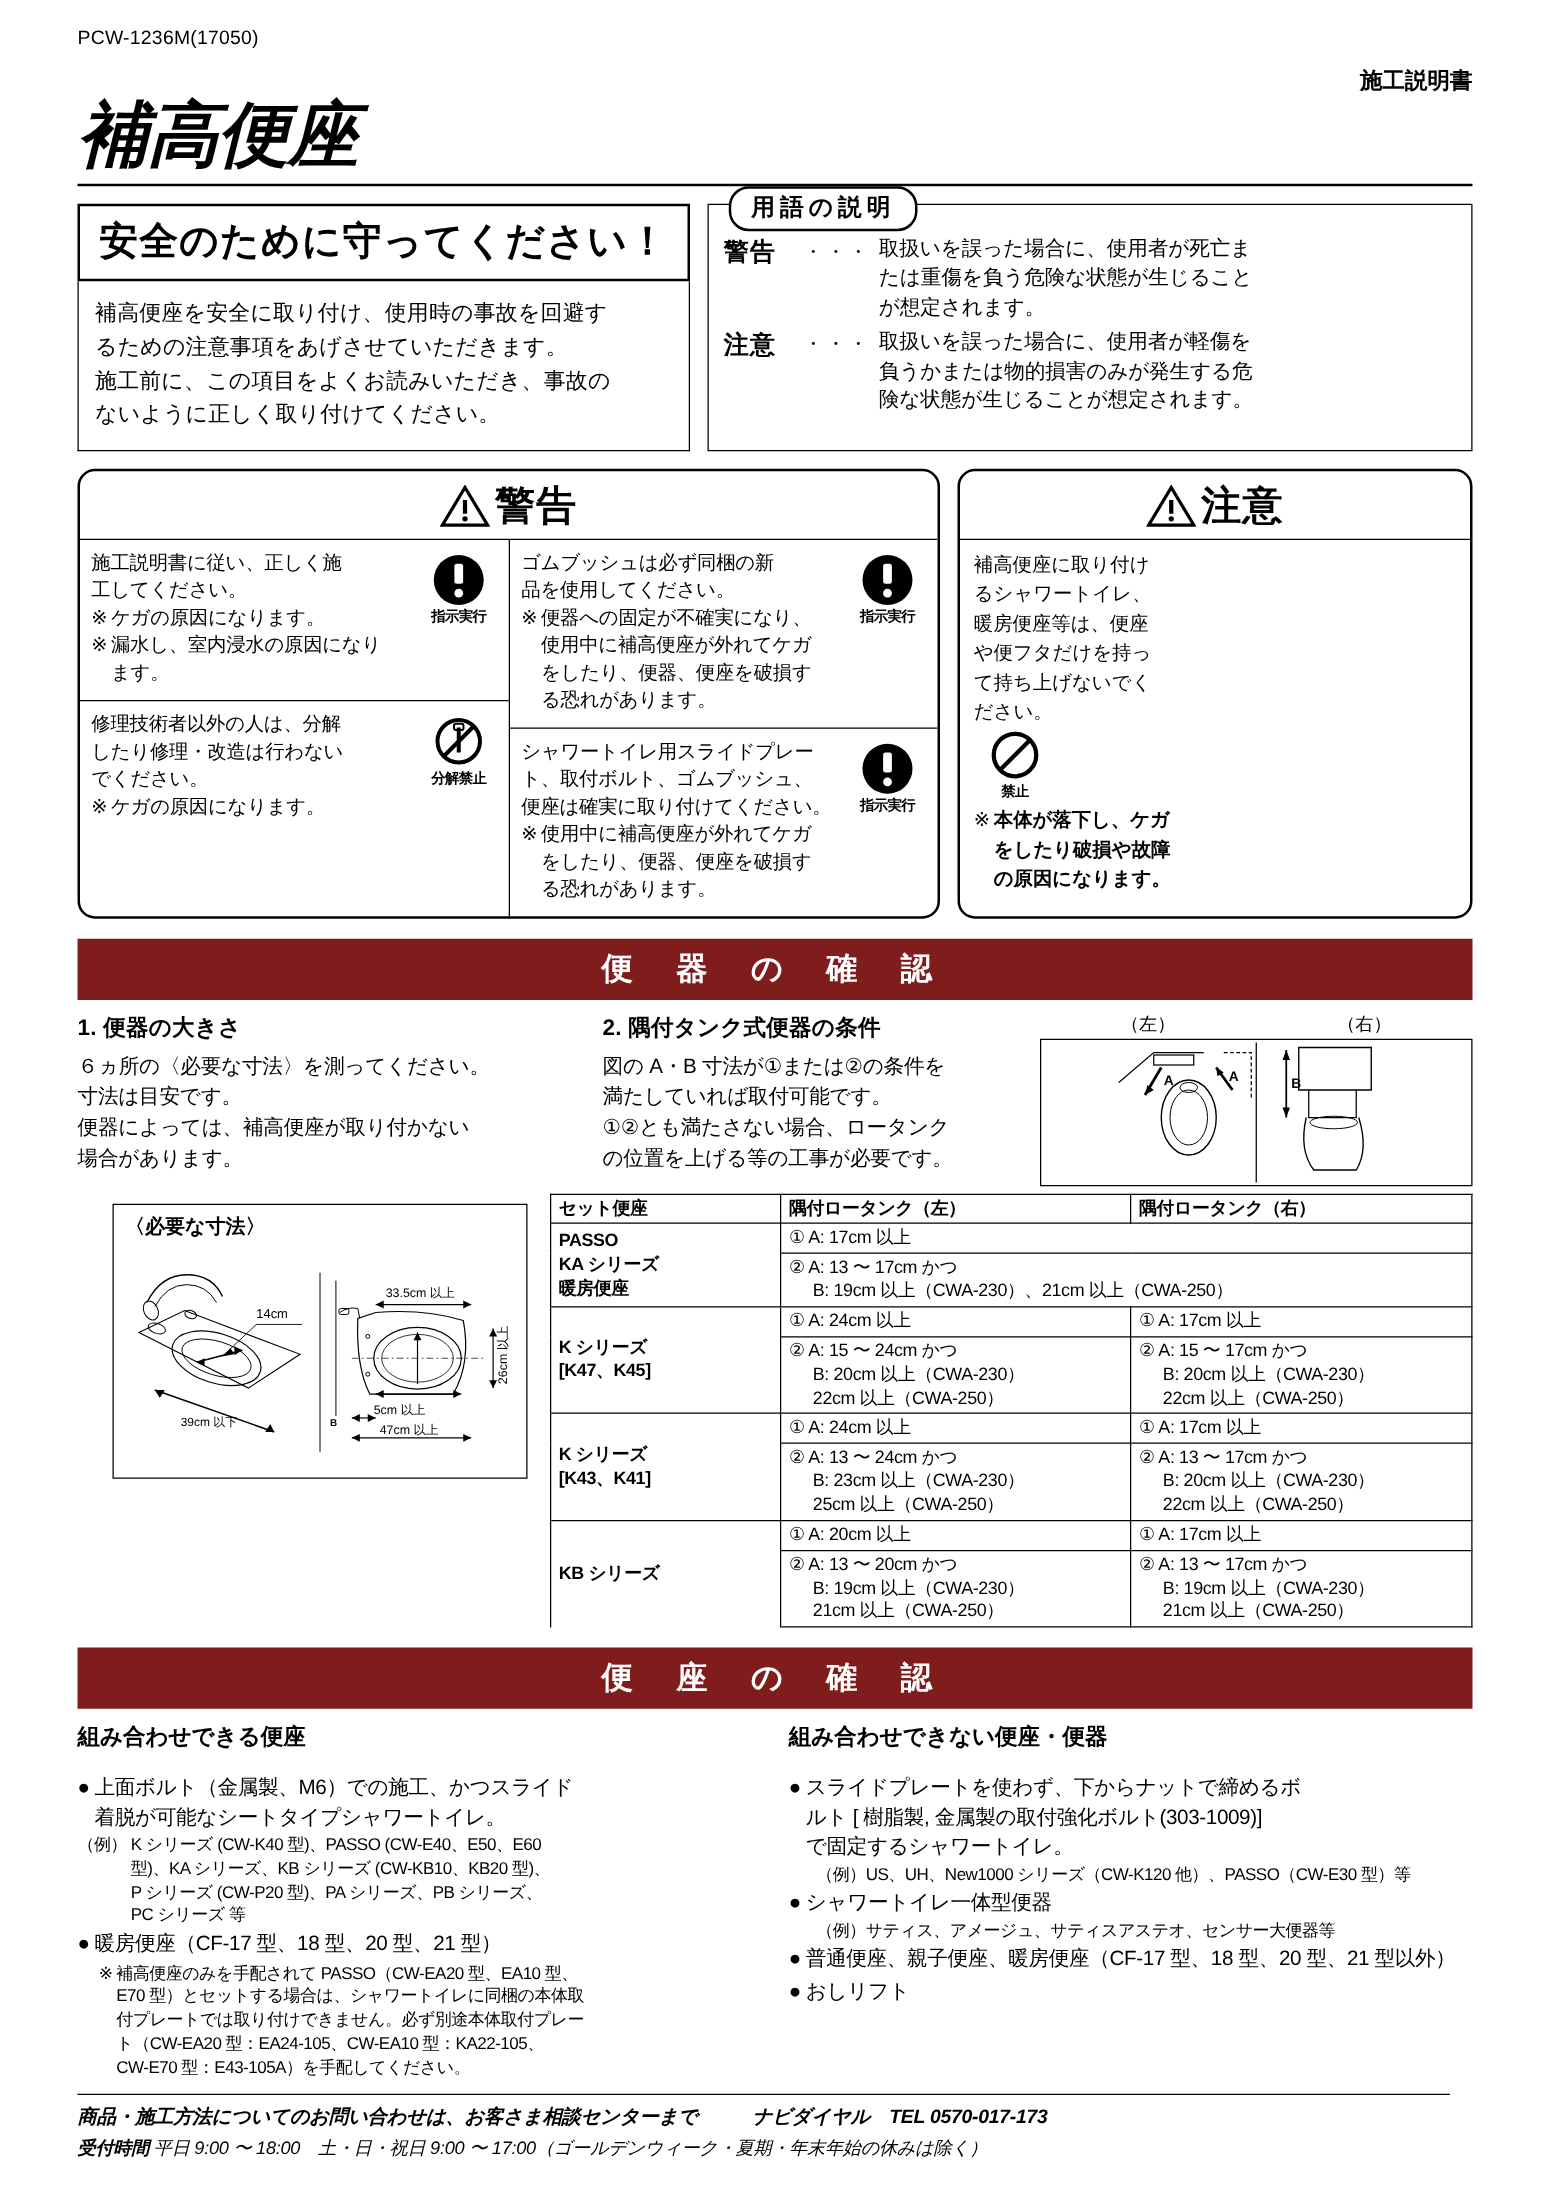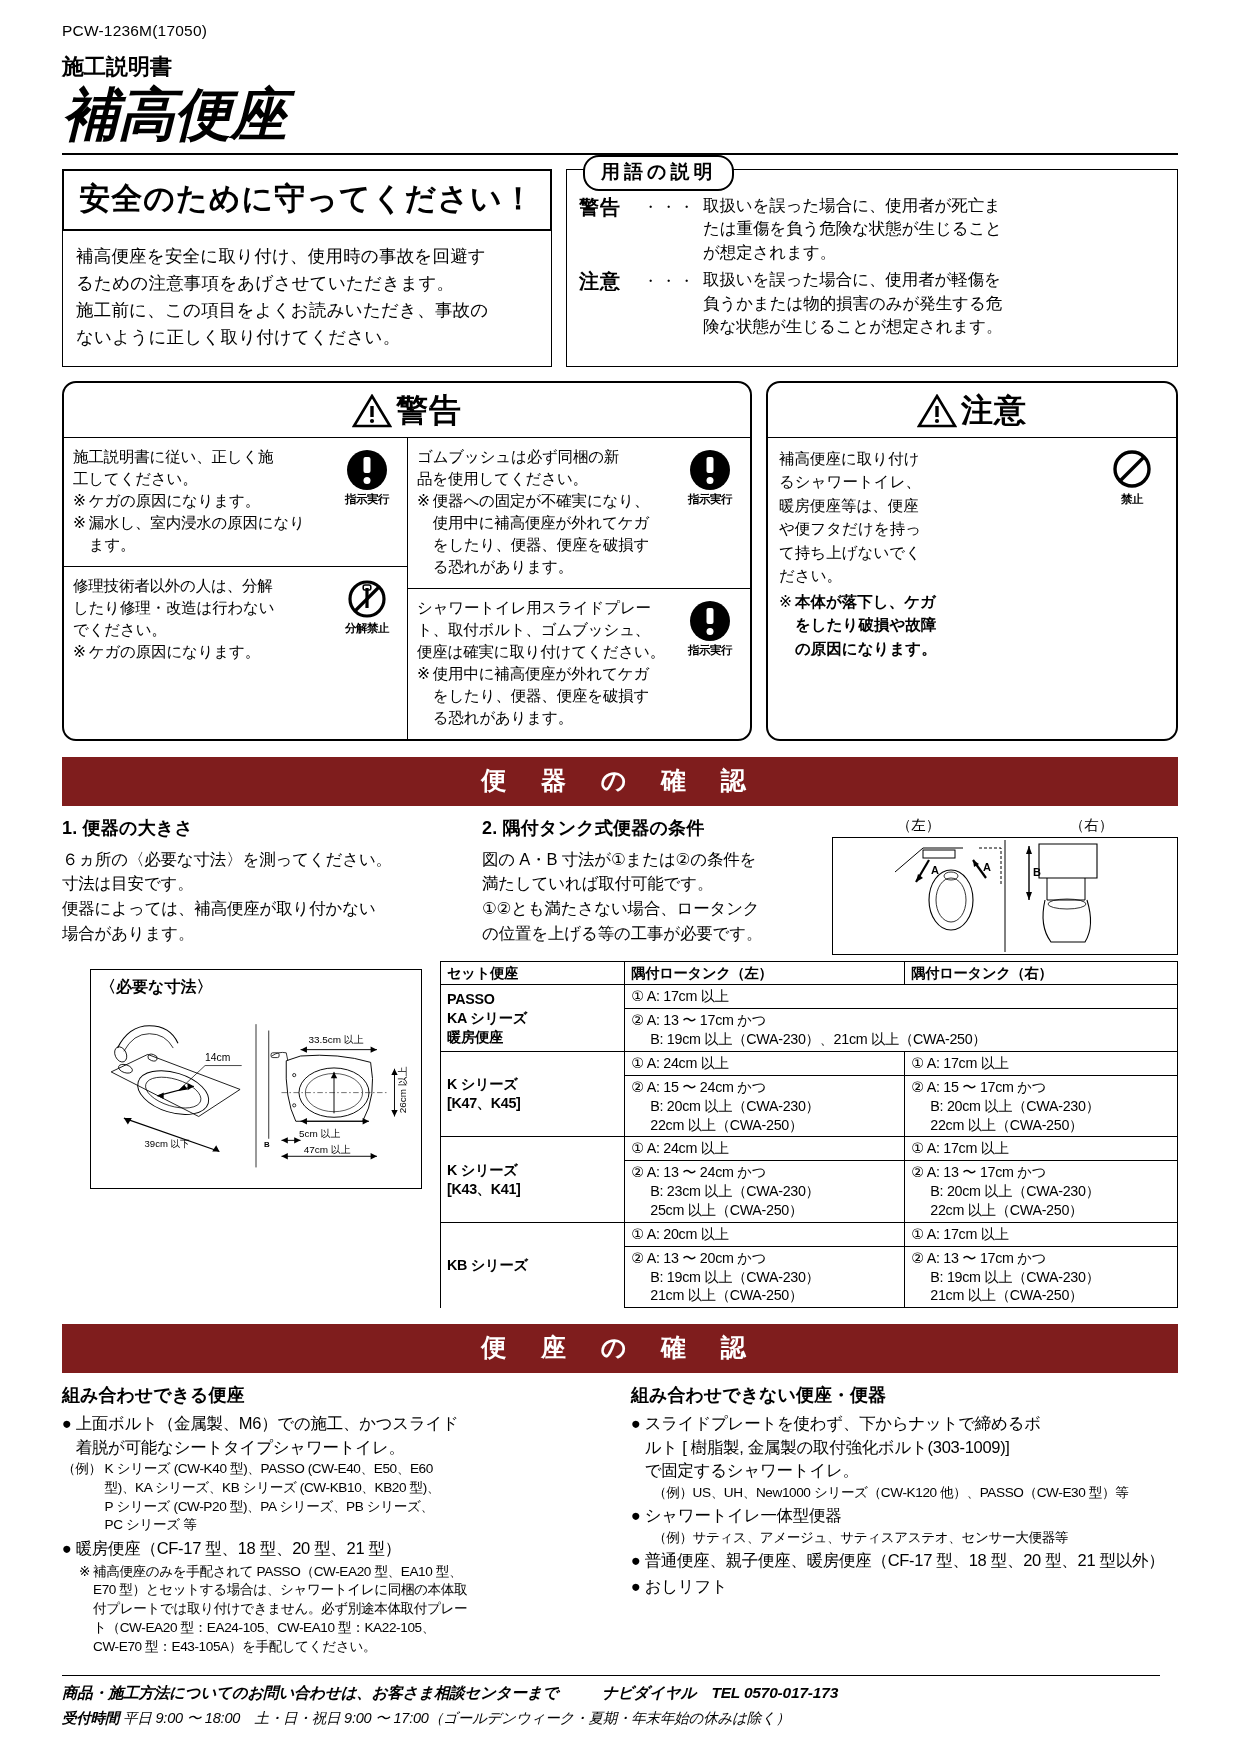--- a/index.html
+++ b/index.html
@@ -8,21 +8,21 @@
     background: #ffffff;
     font-family: "Liberation Sans", "DejaVu Sans", sans-serif;
     color: #000;
     position: relative;
     overflow: hidden;
   }
   .page { padding: 22px 62px 0 62px; position: relative; height: 100%; }
 
   
   .doc-code { font-size: 15.5px; letter-spacing: .2px; margin-bottom: 12px; }
-  .doc-kind { font-size: 22px; font-weight: 700; margin-bottom: 4px; }
+  .doc-kind { font-size: 18px; font-weight: 700; margin-bottom: 4px; text-align: right; }
   .title-row { display: flex; align-items: flex-end; gap: 32px; }
   .big-title {
     font-size: 57px; font-weight: 900; letter-spacing: -1px;
     line-height: 1.0; font-family: "DejaVu Sans", sans-serif; font-style: italic;
   }
   .model-lines { padding-bottom: 6px; }
   .model-line { font-size: 23px; font-weight: 700; letter-spacing: .5px; line-height: 1.38; white-space: nowrap;}
   .model-line .sub { font-size: 15px; font-weight: 500; }
   .hr-thick { border: 0; border-top: 2.5px solid #000; margin: 10px 0 14px 0; }
 
@@ -84,21 +84,21 @@
     width: 7px; height: 7px; background: #fff; border-radius: 50%;
   }
   .ic-ban {
     width: 40px; height: 40px; margin: 0 auto 2px auto; position: relative;
   }
   .ic-label { font-size: 11.5px; font-weight: 700; letter-spacing: -.5px; }
   .caution-body { padding: 9px 11px 10px 11px; font-size: 15.5px; line-height: 1.52; }
   .caution-body .note { display: flex; gap: 3px; margin-top: 2px;}
   .caution-body .note .mk { flex: none; }
   .caution-body b { font-weight: 700; }
-  .caution-inner { display: flex; }
+  .caution-inner { display: flex; flex-direction: column; }
   .caution-icon { width: 66px; flex: none; text-align: center; padding-top: 2px; }
 
   
   .sec-bar {
     background: #7f1d1d; color: #fff; text-align: center;
     font-size: 25px; font-weight: 900; letter-spacing: 13px;
     padding: 7px 0 9px 0; margin: 16px 0 10px 0;
     font-family: "DejaVu Sans", sans-serif;
   }
 
@@ -122,21 +122,21 @@
     font-size: 14.3px; line-height: 1.32; letter-spacing: -.3px;
   }
   table.spec th { font-weight: 700; text-align: left; }
   table.spec td.name { font-weight: 700; }
   .nb { border-bottom: 0 !important; }
   .ind { padding-left: 19px; display: block; }
 
   
   .sc-cols { display: flex; gap: 22px; }
   .sc-col { width: 50%; }
-  .sc-h { font-size: 18px; font-weight: 900; margin-bottom: 5px; }
+  .sc-h { font-size: 18px; font-weight: 900; margin-bottom: 18px; }
   .bullet { display: flex; gap: 4px; font-size: 16.5px; line-height: 1.42; margin-top: 2px; letter-spacing: -.3px;}
   .bullet .dot { flex: none; }
   .ex { font-size: 13.6px; line-height: 1.38; letter-spacing: -.4px; display: flex; gap: 3px; margin-top: 1px;}
   .ex .lab { flex: none; }
   .ex2 { font-size: 13.6px; line-height: 1.38; letter-spacing: -.4px; padding-left: 22px; margin-top: 1px;}
   .note-s { font-size: 13.6px; line-height: 1.38; display: flex; gap: 3px; padding-left: 17px; margin-top: 2px; letter-spacing: -.4px;}
   .note-s .mk { flex: none; }
 
   
   .foot { position: absolute; left: 62px; right: 80px; bottom: 26px; font-style: italic; }

